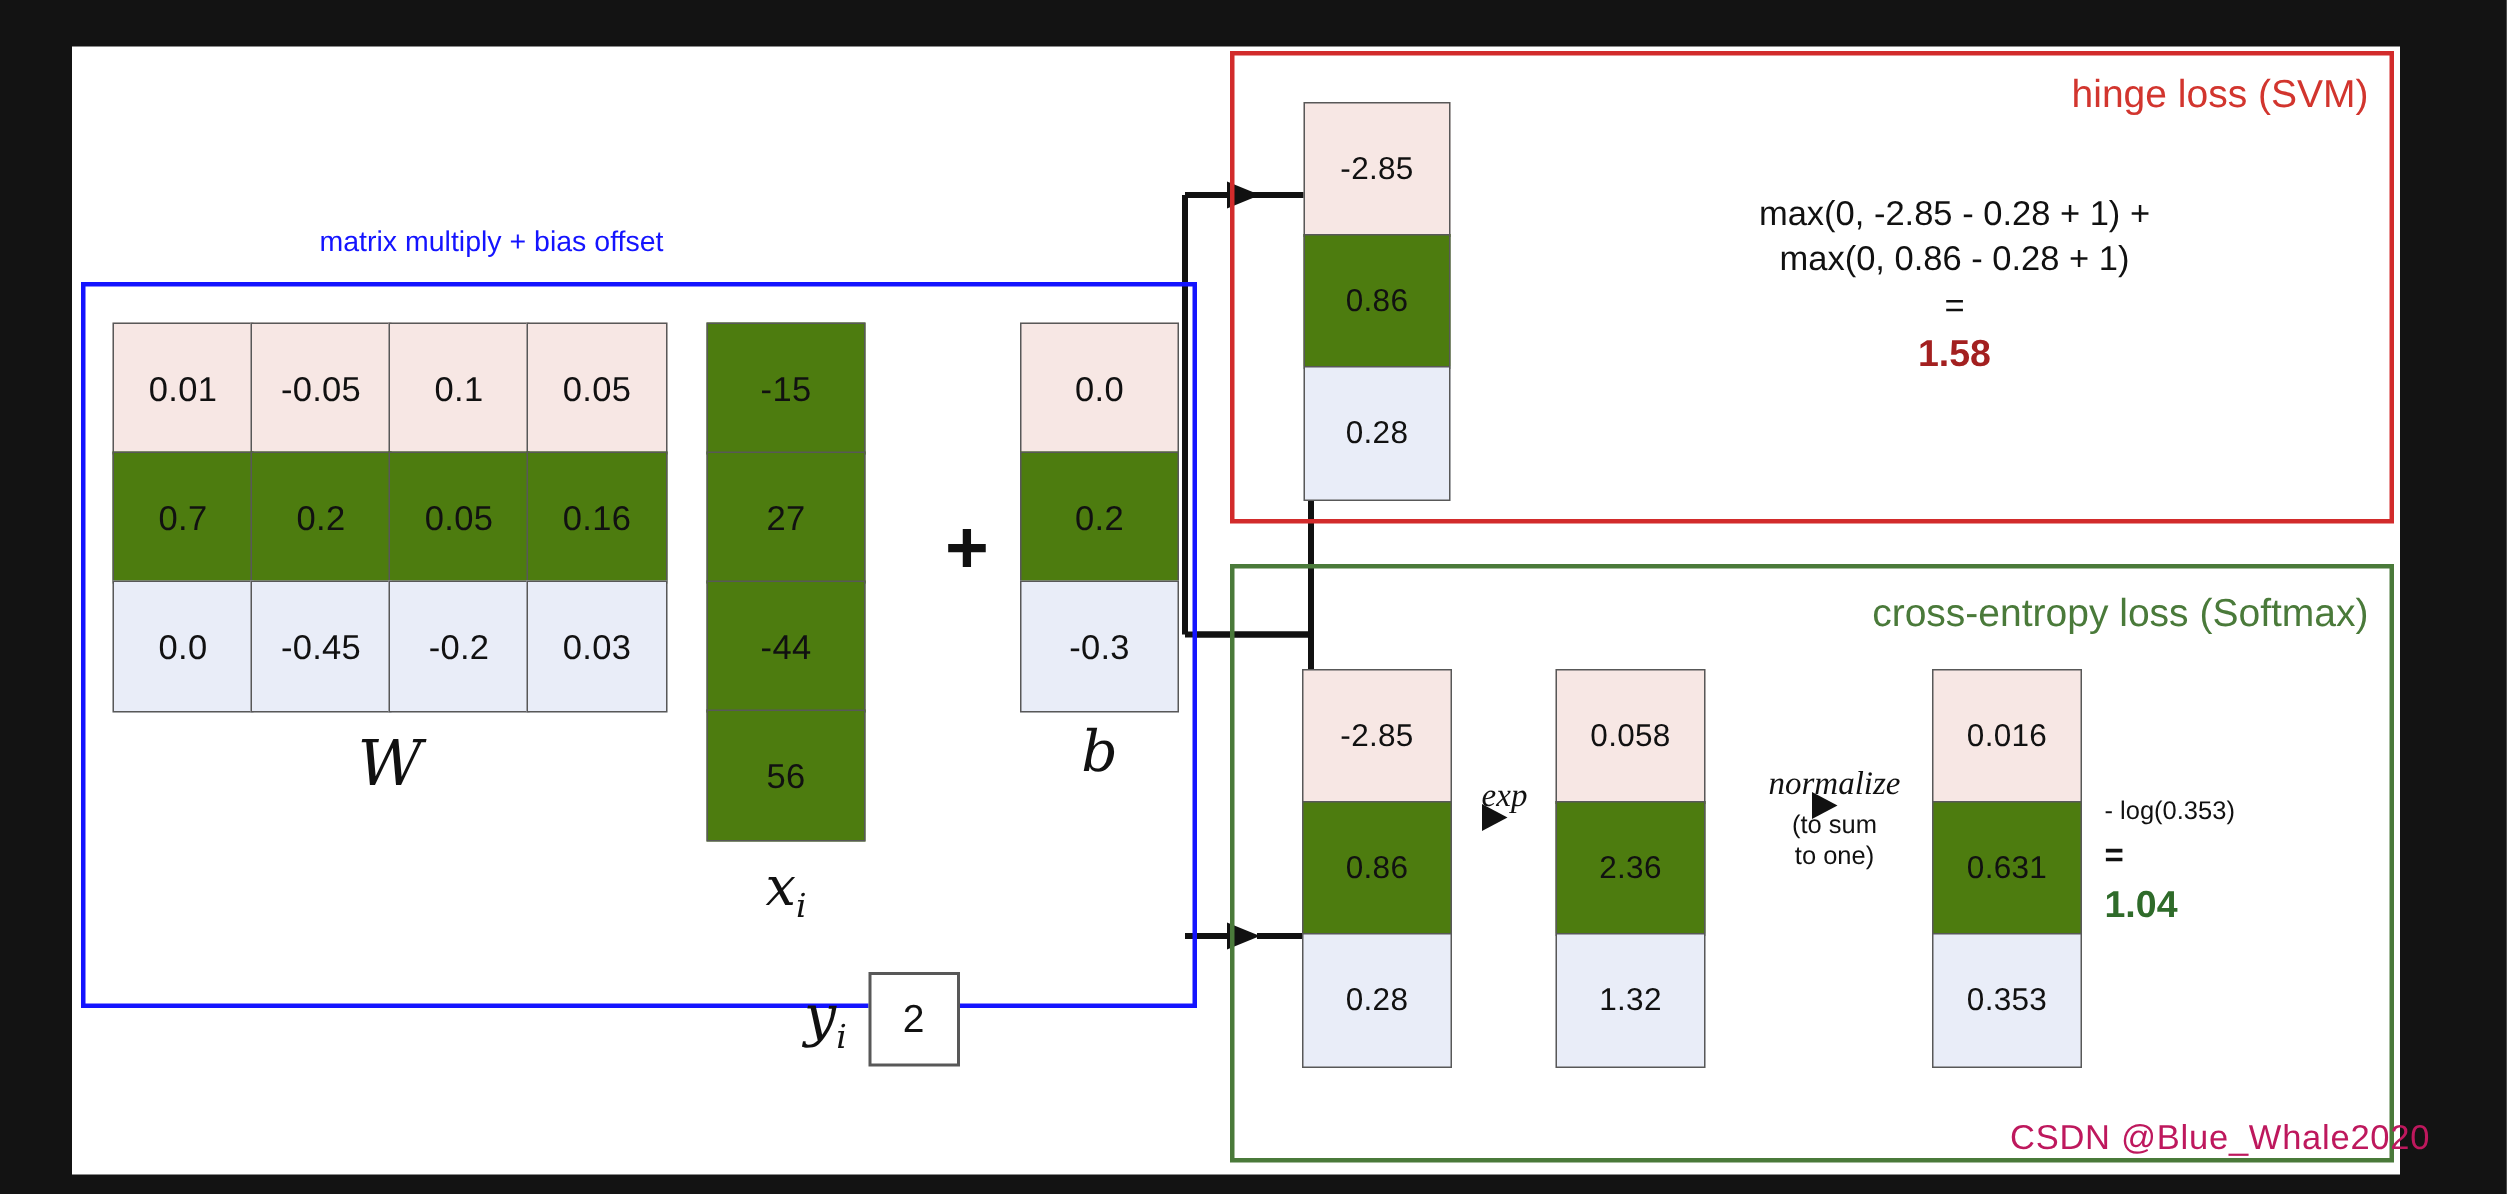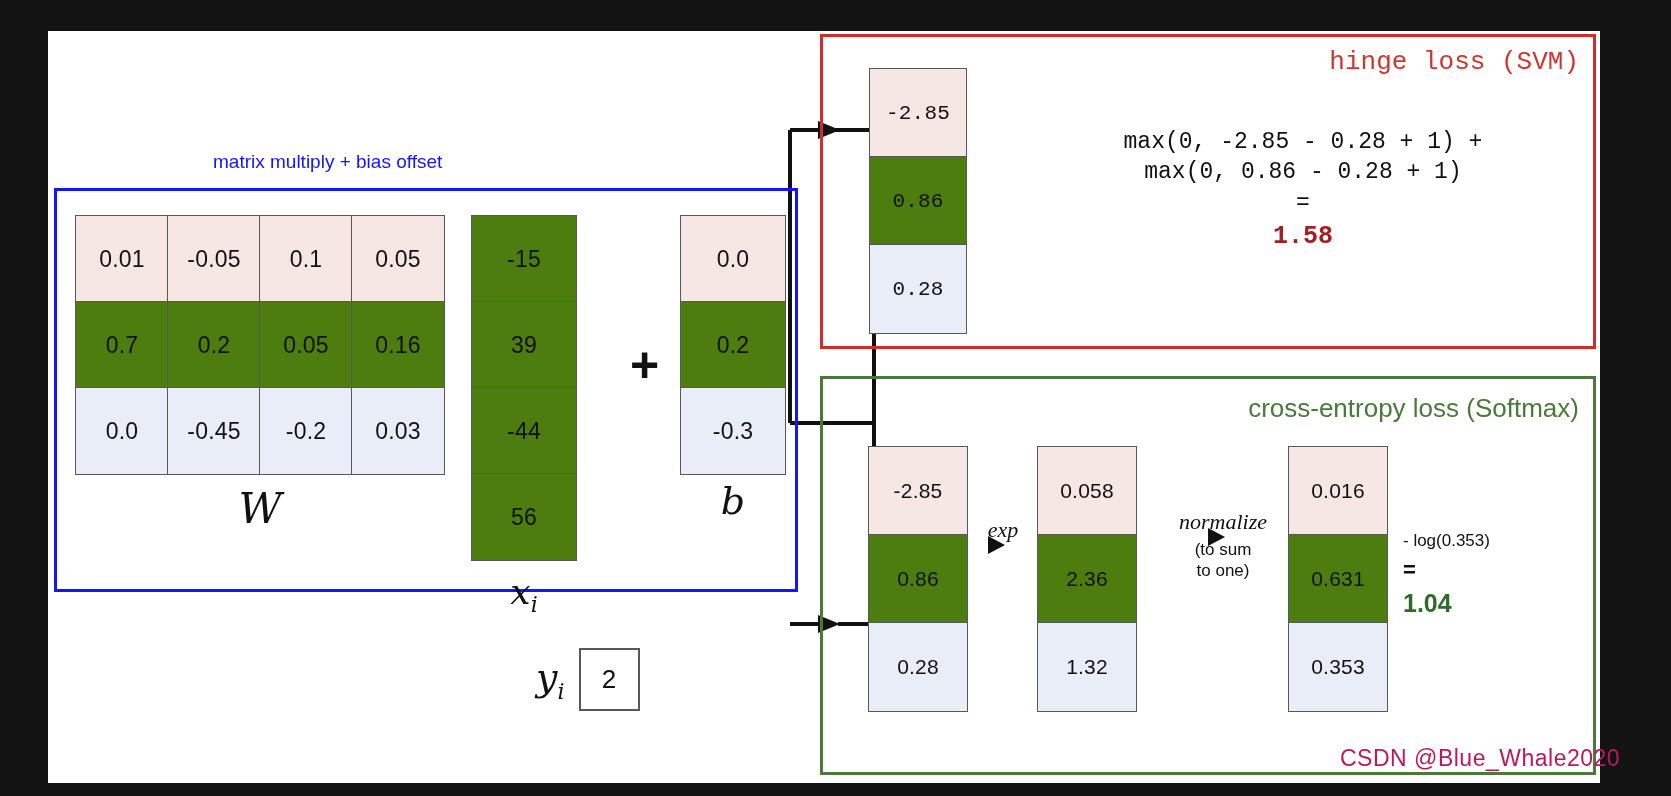--- a/index.html
+++ b/index.html
@@ -27,21 +27,21 @@
   }
   .c-pink  { background: #f7e7e4; }
   .c-green { background: #4d7c0f; }
   .c-blue  { background: #e9edf8; }
   .c-white { background: #4d7c0f; }
 
   
   #blue-box {
     position: absolute;
     left: 6px; top: 157px;
-    width: 744px; height: 404px;
+    width: 744px; height: 484px;
     border: 3px solid #1414ff;
   }
   #blue-label {
     position: absolute;
     left: 165px; top: 120px;
     font-size: 19px;
     color: #1414ff;
     white-space: nowrap;
   }
   #w-matrix {
@@ -129,21 +129,20 @@
   }
   
   #connectors { position: absolute; left: 0; top: 0; width: 1552px; height: 752px; pointer-events: none; }
 
   
   #red-box {
     position: absolute;
     left: 772px; top: 3px;
     width: 776px; height: 315px;
     border: 3px solid #d22b2b;
-    font-family: Liberation Mono, monospace;
   }
   #red-title {
     position: absolute;
     right: 14px; top: 10px;
     font-size: 26px;
     color: #d2352e;
     white-space: nowrap;
   }
   #hinge-scores {
     position: absolute;
@@ -289,21 +288,21 @@
       <div class="cell c-green">0.16</div>
       <div class="cell c-blue">0.0</div>
       <div class="cell c-blue">-0.45</div>
       <div class="cell c-blue">-0.2</div>
       <div class="cell c-blue">0.03</div>
     </div>
     <div id="w-label">W</div>
 
     <div id="x-vector">
       <div class="cell c-white">-15</div>
-      <div class="cell c-white">39</div>
+      <div class="cell c-white">27</div>
       <div class="cell c-white">-44</div>
       <div class="cell c-white">56</div>
     </div>
     <div id="x-label"><span>x</span><sub style="font-size:22px">i</sub></div>
 
     <div id="plus-sign">+</div>
 
     <div id="b-vector">
       <div class="cell c-pink">0.0</div>
       <div class="cell c-green">0.2</div>

